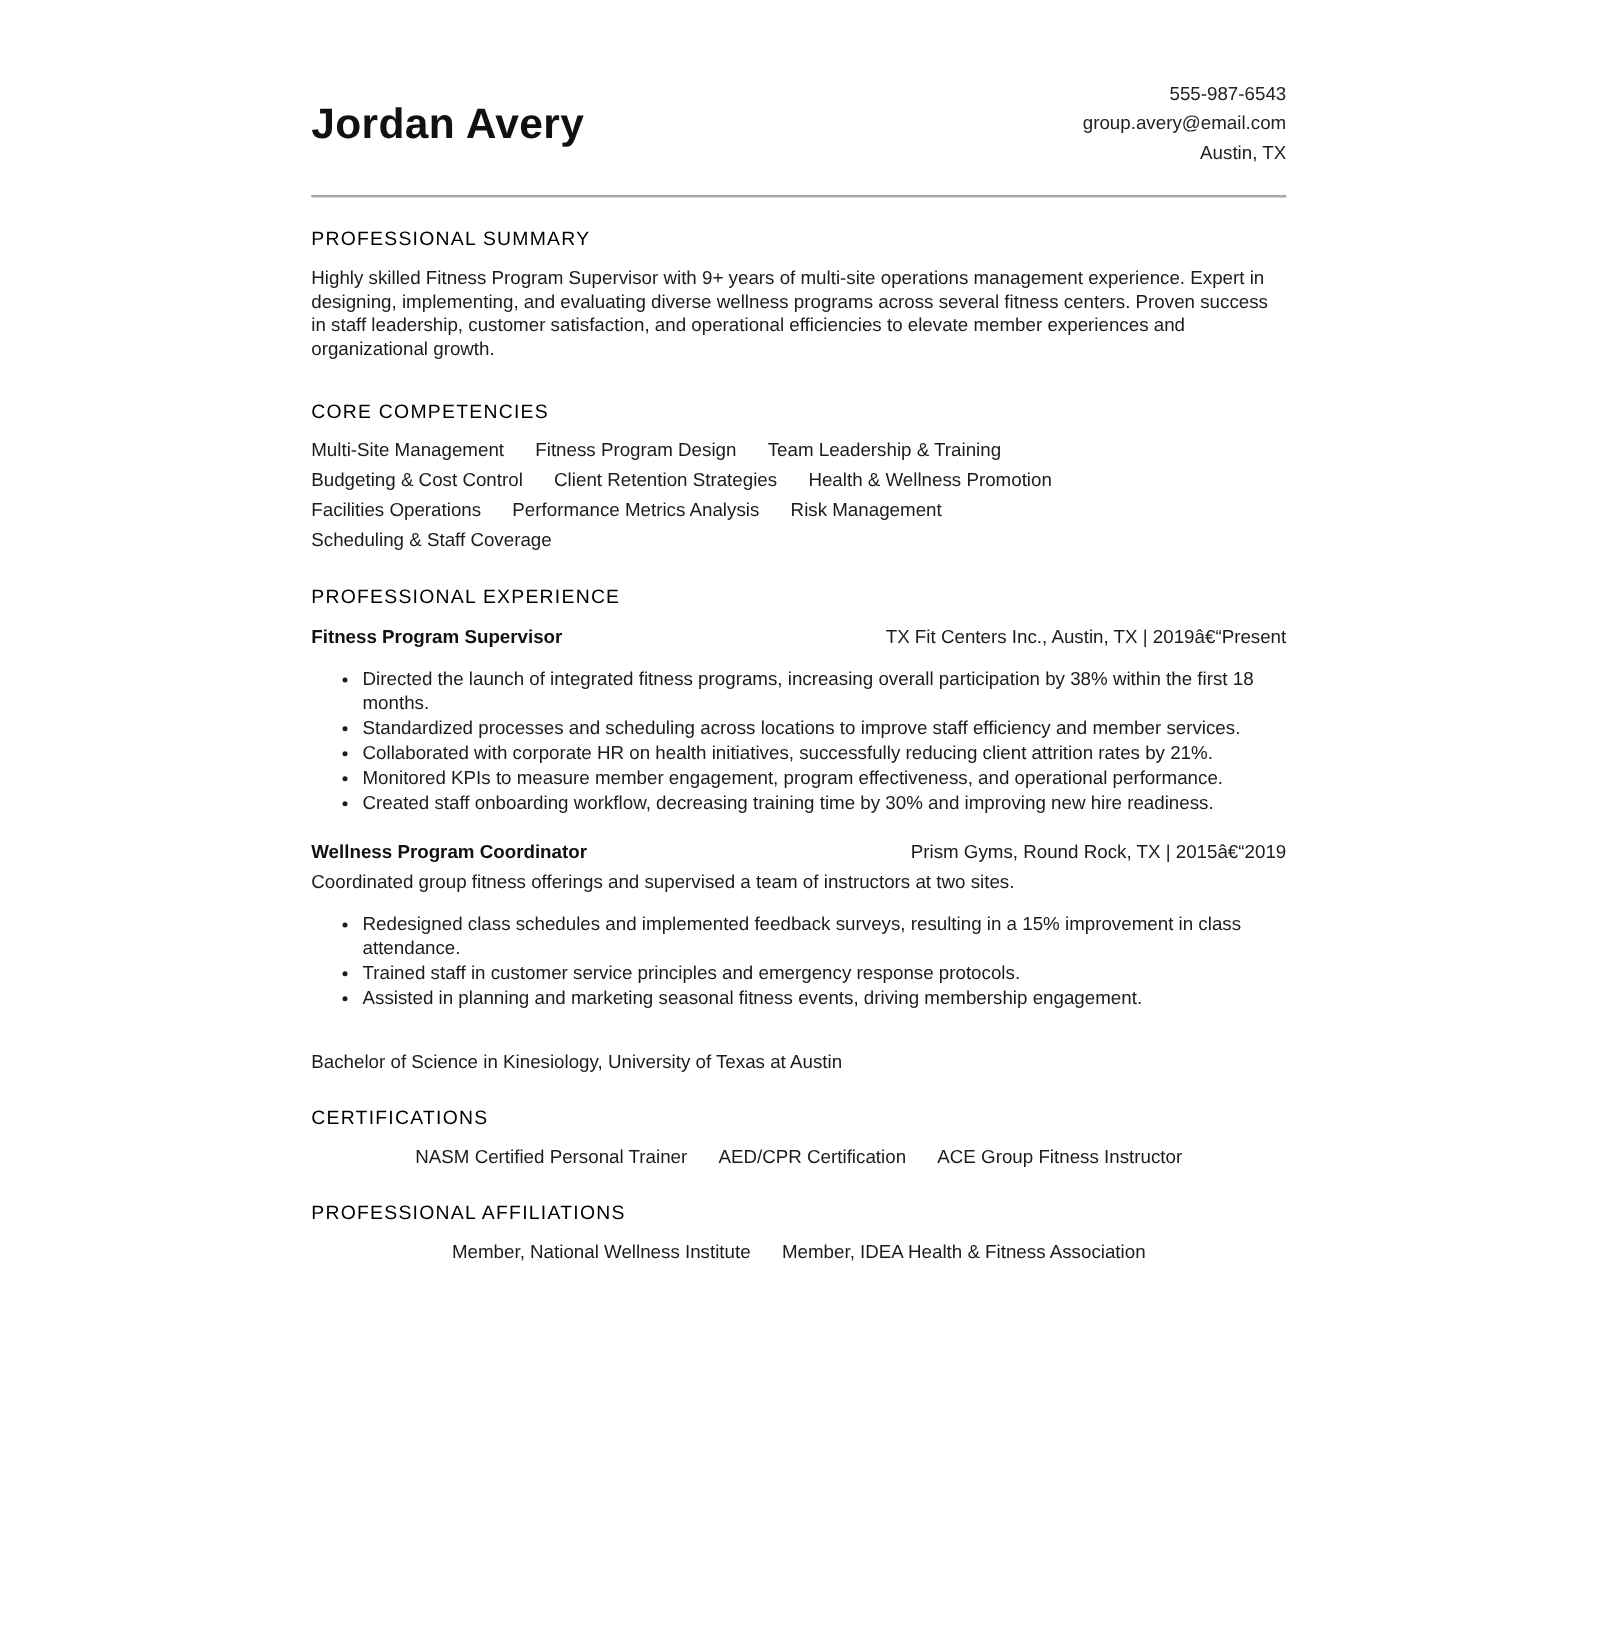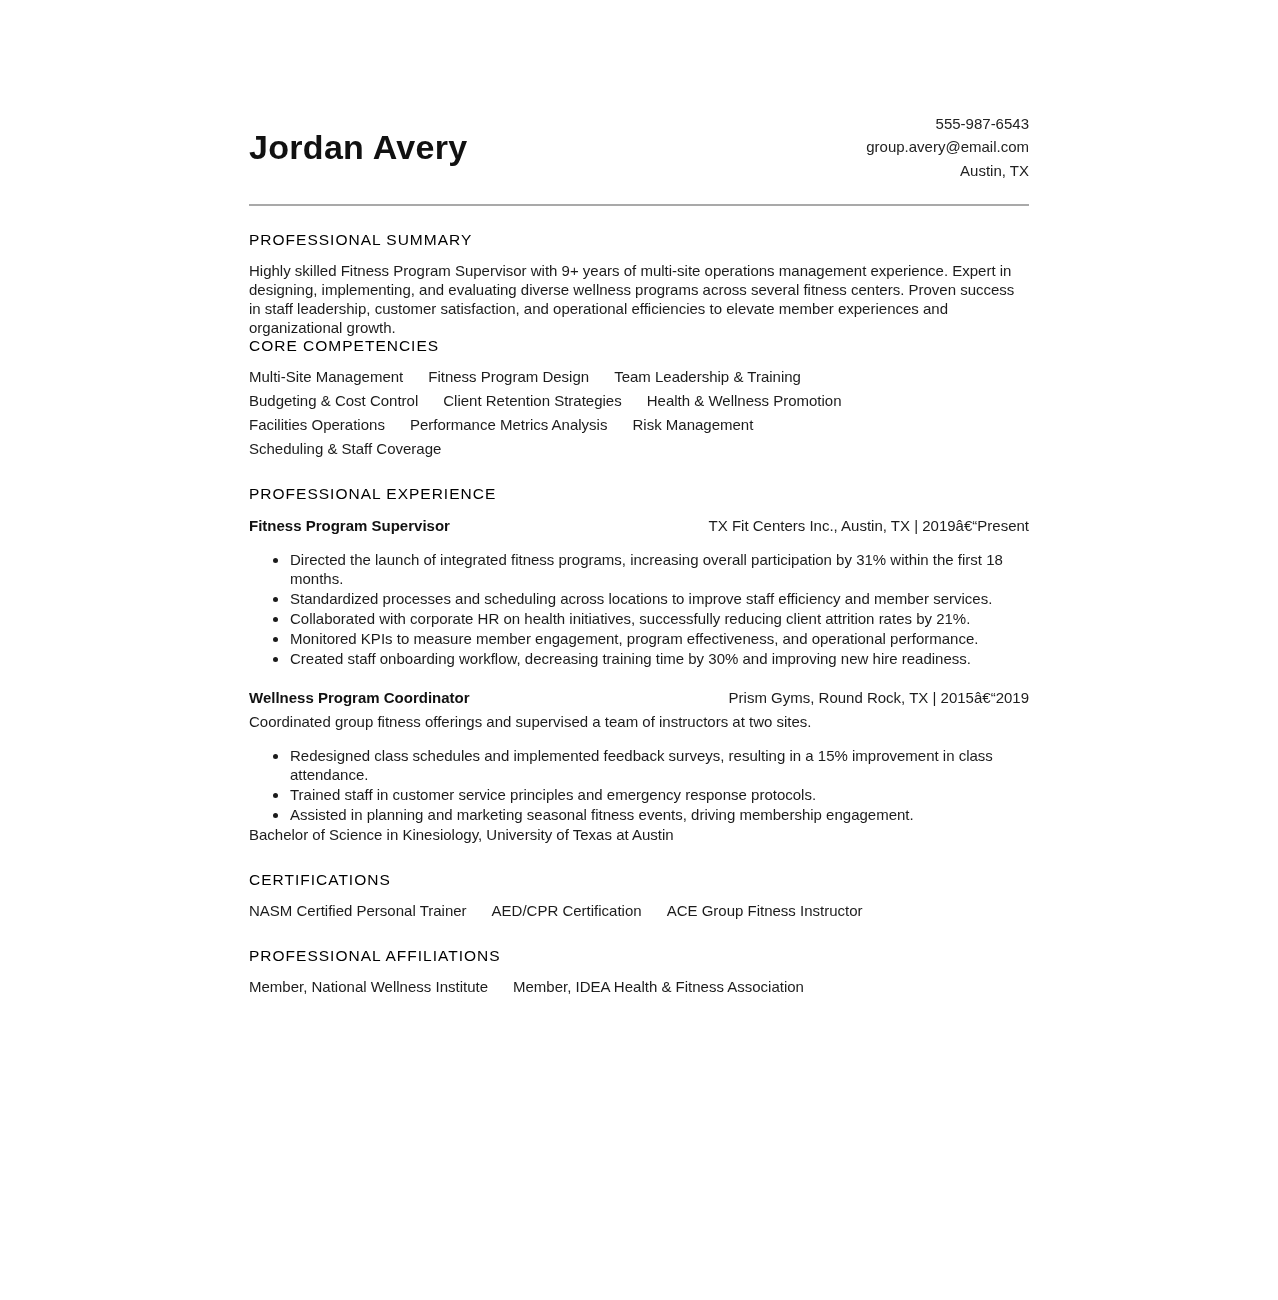--- a/index.html
+++ b/index.html
@@ -12,21 +12,21 @@
     width: 1278px;
     height: 1300px;
     font-family: "Liberation Sans", "DejaVu Sans", sans-serif;
     font-size: 15px;
     line-height: 1.27;
     color: #1c1c1c;
   }
   .resume {
     width: 780px;
     margin: 0 auto;
-    padding-top: 112px;
+    padding-top: 64px;
   }
 
   
   .header {
     display: flex;
     justify-content: space-between;
     align-items: center;
   }
   .person-name {
     margin: 0;
@@ -41,42 +41,42 @@
     line-height: 1.56;
     color: #222222;
   }
   .divider {
     border: none;
     border-top: 2px solid #a9a9a9;
     margin: 22px 0 0 0;
   }
 
   
-  .sec { }
+  .sec { margin-top: 32px; }
   .sec-first { margin-top: 25px; }
   .sec-lg { margin-top: 27px; }
   h2 {
     margin: 0 0 13px 0;
     font-size: 15.5px;
     font-weight: normal;
     letter-spacing: 1px;
     color: #000000;
     line-height: 1.1;
   }
   p { margin: 0; }
 
   
   .comp-row, .inline-row {
     display: flex;
     flex-wrap: wrap;
     column-gap: 25px;
     margin-bottom: 5px;
     line-height: 19px;
   }
-  .inline-row { margin-bottom: 0; }
+  .inline-row { margin-bottom: 0; justify-content: center; }
 
   
   .job + .job { margin-top: 20px; }
   .job-header {
     display: flex;
     justify-content: space-between;
     align-items: baseline;
   }
   .job-title { font-weight: bold; color: #111111; }
   .job-meta { font-weight: normal; }
@@ -135,21 +135,21 @@
 
   <section class="sec sec-lg">
     <h2>PROFESSIONAL EXPERIENCE</h2>
 
     <div class="job">
       <div class="job-header">
         <span class="job-title">Fitness Program Supervisor</span>
         <span class="job-meta">TX Fit Centers Inc., Austin, TX | 2019â€“Present</span>
       </div>
       <ul class="bullets">
-        <li>Directed the launch of integrated fitness programs, increasing overall participation by 31% within the first 18 months.</li>
+        <li>Directed the launch of integrated fitness programs, increasing overall participation by 38% within the first 18 months.</li>
         <li>Standardized processes and scheduling across locations to improve staff efficiency and member services.</li>
         <li>Collaborated with corporate HR on health initiatives, successfully reducing client attrition rates by 21%.</li>
         <li>Monitored KPIs to measure member engagement, program effectiveness, and operational performance.</li>
         <li>Created staff onboarding workflow, decreasing training time by 30% and improving new hire readiness.</li>
       </ul>
     </div>
 
     <div class="job">
       <div class="job-header">
         <span class="job-title">Wellness Program Coordinator</span>

